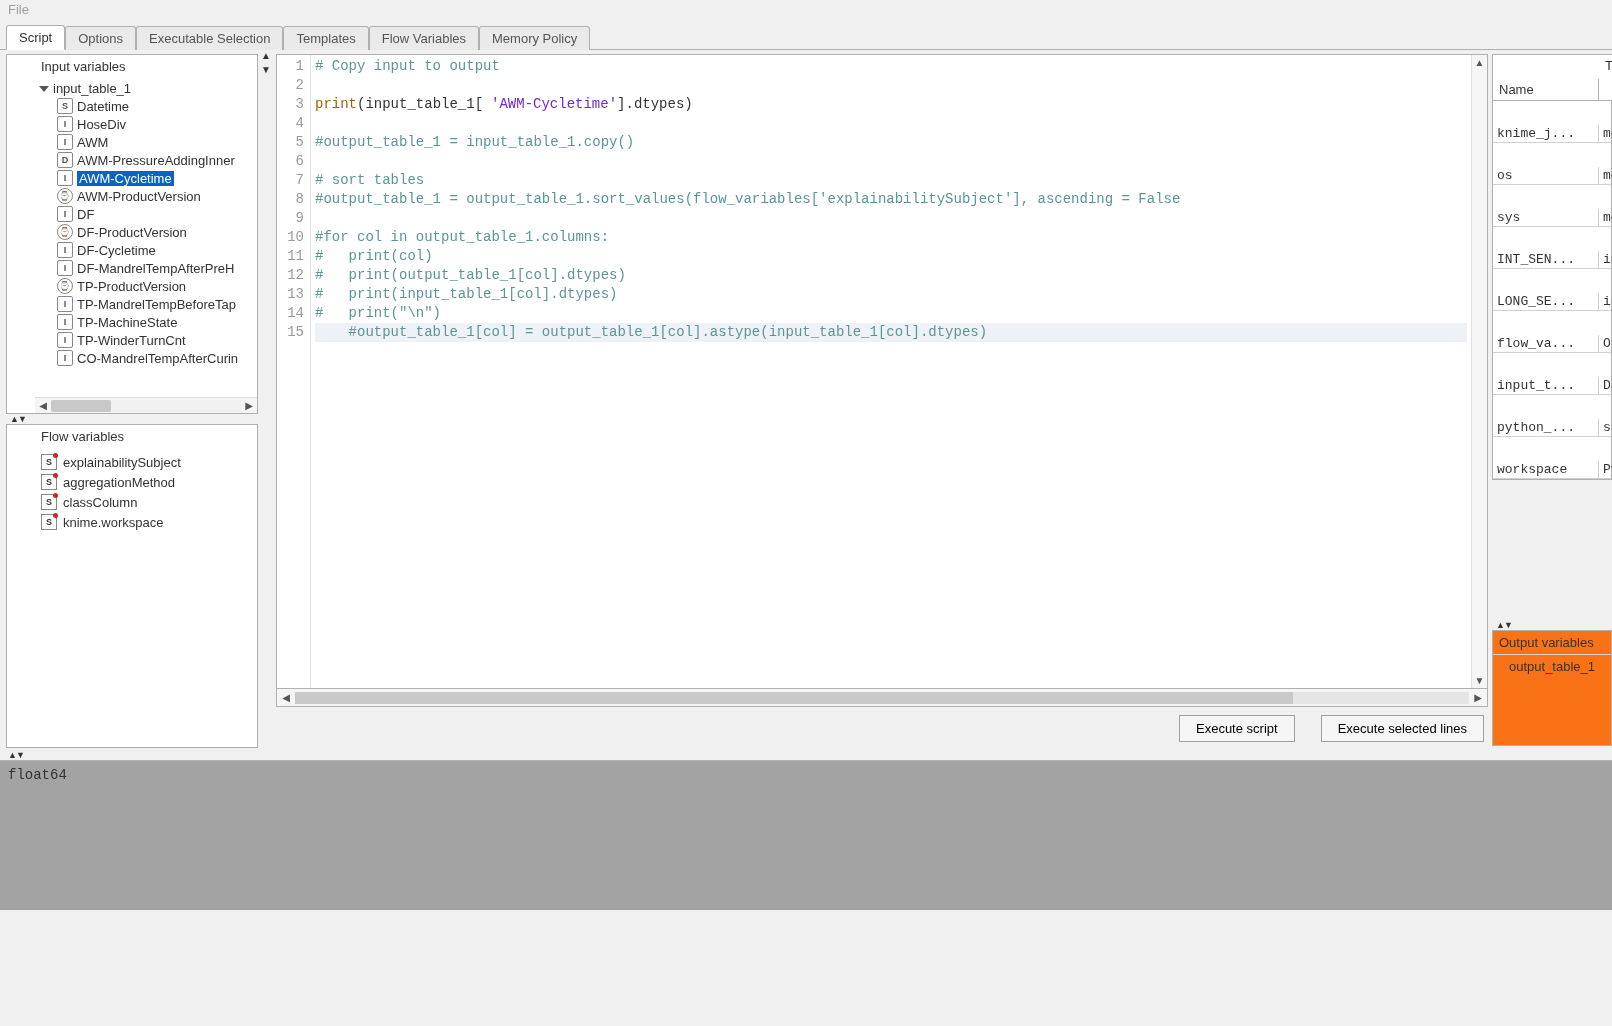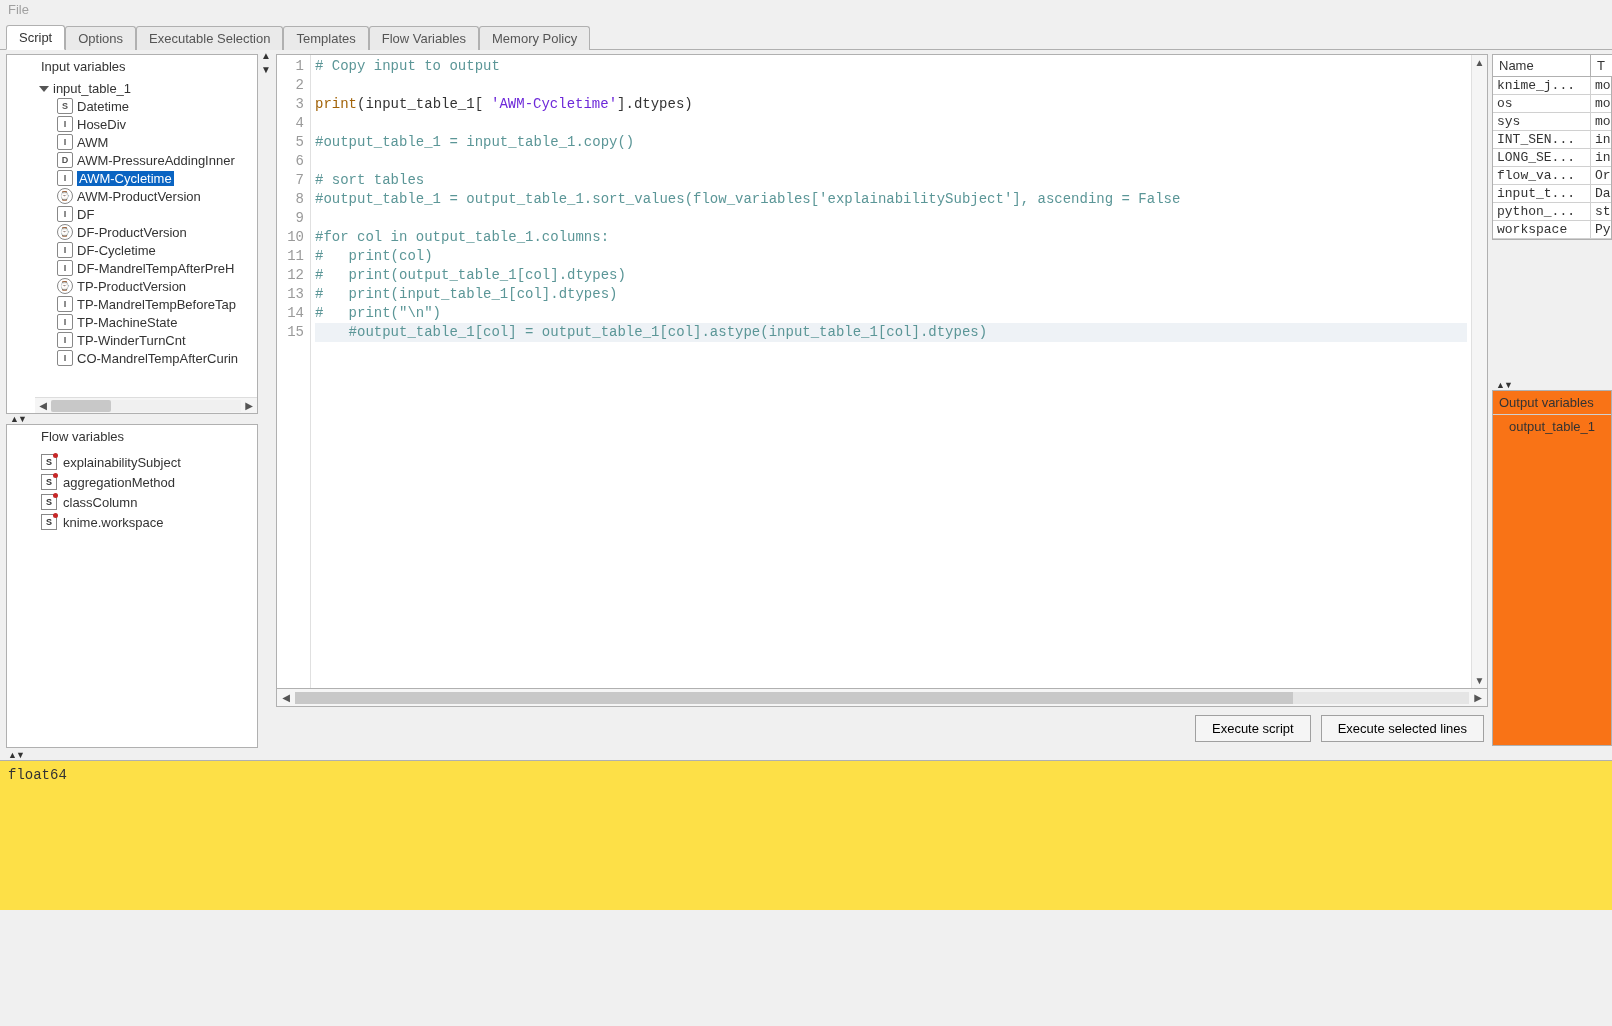--- a/index.html
+++ b/index.html
@@ -258,21 +258,21 @@
   background: #f5f5f5;
   display: flex;
   align-items: center;
 }
 .editor-hscroll .arrow { width: 18px; text-align: center; color: #555; font-size: 10px; cursor: pointer; }
 .editor-hscroll .track { flex: 1; height: 12px; background: #e5e5e5; position: relative; }
 .editor-hscroll .thumb { position: absolute; left: 0; width: 85%; top: 0; bottom: 0; background: #c8c8c8; }
 .btnrow {
   display: flex;
   justify-content: flex-end;
-  gap: 10px;
+  gap: 26px;
   padding: 8px 4px 4px 4px;
 }
 .btn {
   border: 1px solid #a0a0a0;
   background: #f5f5f5;
   padding: 5px 16px;
   cursor: pointer;
   font-size: 13px;
 }
 .rightcol {
@@ -303,40 +303,40 @@
   align-items: flex-end;
 }
 .rtable .row .cell {
   padding: 1px 4px;
   border-right: 1px solid #d0d0d0;
   font-family: "Consolas","Courier New",monospace;
   font-size: 13px;
   white-space: nowrap;
   overflow: hidden;
 }
-.rtable .cell.c1 { width: 98px; flex-shrink: 0; }
+.rtable .cell.c1 { width: 106px; flex-shrink: 0; margin-top: 24px; }
 .rtable .cell.c2 { width: 28px; flex-shrink: 0; }
 .spacer120 { height: 140px; }
 .outvarpane {
   border: 1px solid #b0b0b0;
   background: #f97316;
   flex: 1;
 }
 .outvarpane .title {
   padding: 4px 6px;
   border-bottom: 1px solid #d0d0d0;
 }
 .outvarpane .body {
   padding: 4px 4px;
   font-size: 13px;
   text-align: center;
 }
 .console {
   border-top: 1px solid #b0b0b0;
-  background: #fde047;
+  background: #a3a3a3;
   padding: 6px 8px;
   font-family: "Consolas","Courier New",monospace;
   font-size: 14px;
   height: 150px;
 }
 .hsplit {
   height: 10px;
   display: flex;
   align-items: center;
   padding-left: 8px;

